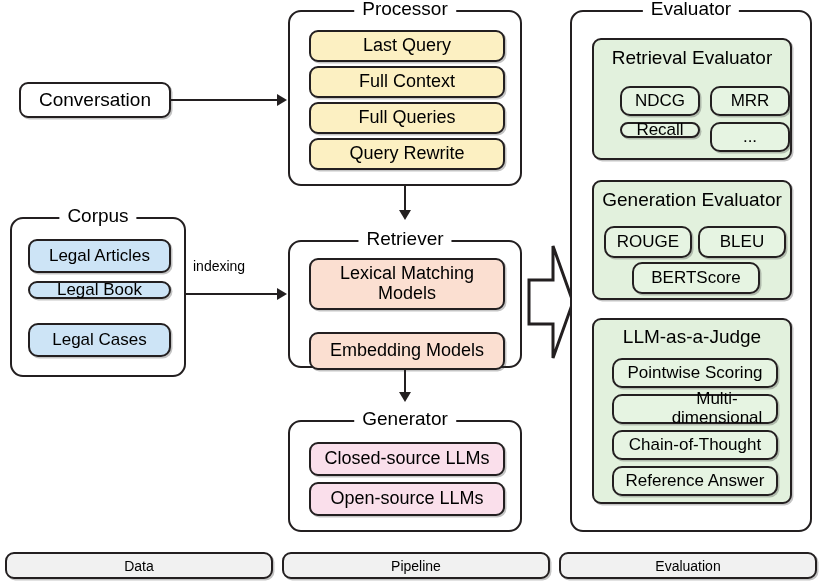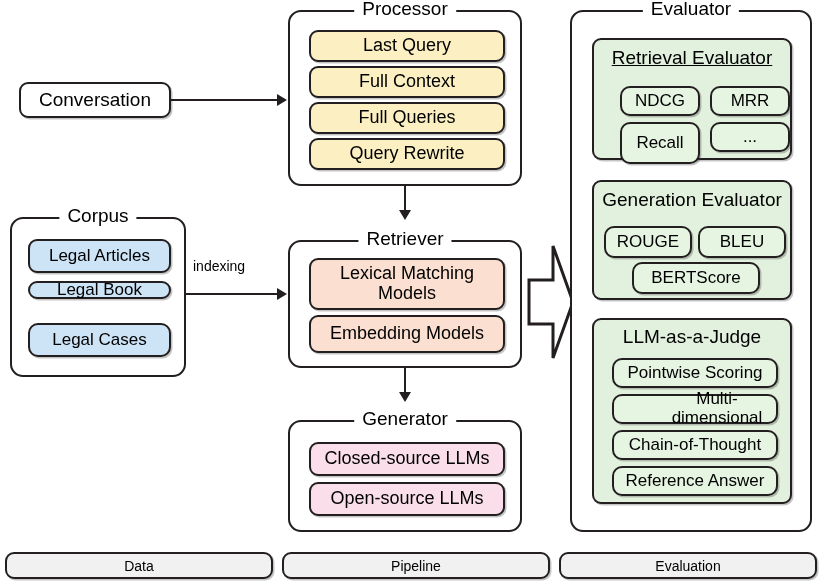--- a/index.html
+++ b/index.html
@@ -165,21 +165,21 @@
 
   <div class="vline" style="left:404px; top:186px; height:26px;"></div>
   <div class="arrowhead-d" style="left:399px; top:210px;"></div>
 
   <div class="group" style="left:288px; top:240px; width:234px; height:128px;">
     <span class="grp-title">Retriever</span>
 
     <div class="chip c-salmon abs t18" style="left:19px; top:16px; width:196px; height:52px;">
       <span>Lexical Matching Models</span>
     </div>
-    <div class="chip c-salmon abs t18" style="left:19px; top:73px; width:196px; height:38px;">
+    <div class="chip c-salmon abs t18" style="left:19px; top:90px; width:196px; height:38px;">
       <span>Embedding Models</span>
     </div>
   </div>
 
   <div class="vline" style="left:404px; top:368px; height:26px;"></div>
   <div class="arrowhead-d" style="left:399px; top:392px;"></div>
 
   <div class="group" style="left:288px; top:420px; width:234px; height:112px;padding-left:15px;">
     <span class="grp-title">Generator</span>
 
@@ -194,28 +194,28 @@
   <div class="block-arrow" style="left:527px; top:242px; width:48px; height:120px;">
     <svg width="48" height="120" viewBox="0 0 48 120">
       <polygon points="2,38 26,38 26,4 46,60 26,116 26,82 2,82" fill="#ffffff" stroke="#231f20" stroke-width="3" stroke-linejoin="miter"></polygon>
     </svg>
   </div>
 
   <div class="group" style="left:570px; top:10px; width:242px; height:522px;">
     <span class="grp-title">Evaluator</span>
 
     <div class="chip c-greenA abs" style="left:20px; top:26px; width:200px; height:122px; display:block;">
-      <div class="t19" style="text-align:center; margin-top:8px;text-decoration:underline;">Retrieval Evaluator</div>
+      <div class="t19" style="text-align:center; margin-top:8px;">Retrieval Evaluator</div>
       <div class="chip thin c-greenB abs t17" style="left:26px; top:46px; width:80px; height:30px;align-items:center;">
         <span>NDCG</span>
       </div>
       <div class="chip thin c-greenB abs t17" style="left:116px; top:46px; width:80px; height:30px;">
         <span>MRR</span>
       </div>
-      <div class="chip thin c-greenB abs t17" style="left:26px; top:82px; width:80px; height:42px;">
+      <div class="chip thin c-greenB abs t17" style="left:26px; top:82px; width:80px; height:16px;">
         <span>Recall</span>
       </div>
       <div class="chip thin c-greenB abs t17" style="left:116px; top:82px; width:80px; height:30px;">
         <span>...</span>
       </div>
     </div>
 
     <div class="chip c-greenA abs" style="left:20px; top:168px; width:200px; height:120px; display:block;">
       <div class="t19" style="text-align:center; margin-top:8px;">Generation Evaluator</div>
       <div class="chip thin c-greenB abs t17" style="left:10px; top:44px; width:88px; height:32px;">

